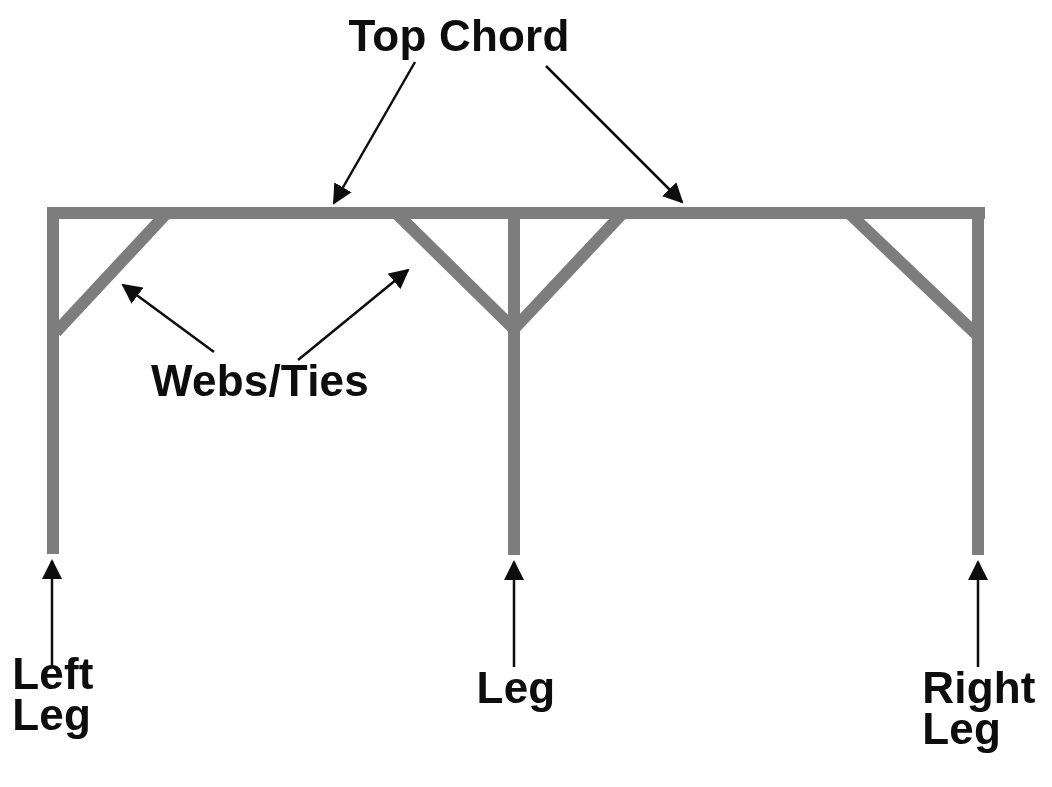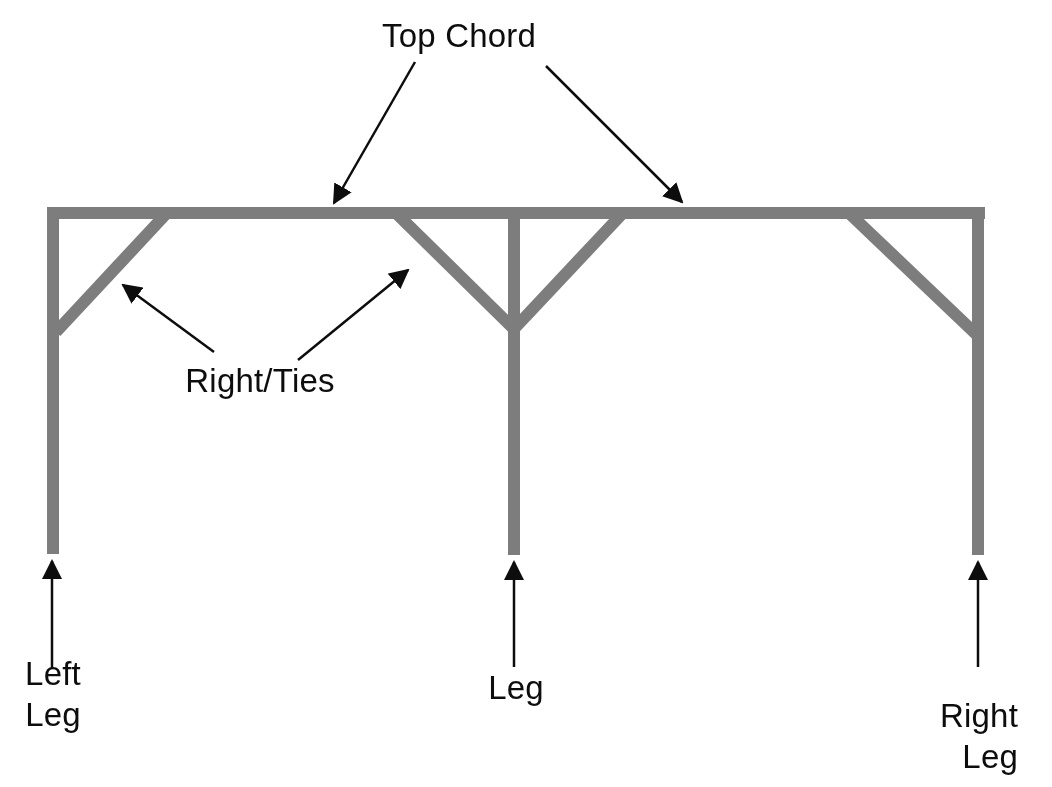--- a/index.html
+++ b/index.html
@@ -20,26 +20,27 @@
     stroke-linecap: butt;
   }
   .annotation-line {
     stroke: var(--color-annotation, #0d0d0d);
     stroke-width: 2.5;
     fill: none;
   }
   .label {
     position: absolute;
     transform: translateX(-50%);
-    text-align: right;
-    font-size: 33px;
+    text-align: left;
+    font-size: 44px;
     line-height: 41px;
     color: var(--color-annotation, #0d0d0d);
     white-space: nowrap;
     letter-spacing: 0.2px;
+    font-weight: bold;
   }
   .label span { display: block; }
 </style>
 </head>
 <body>
 
 <div class="canvas">
 
   <svg class="diagram" width="1052" height="787" viewBox="0 0 1052 787">
     <defs>
@@ -65,29 +66,29 @@
       <line class="annotation-line" x1="214" y1="352" x2="123" y2="285" marker-end="url(#arrowhead)"></line>
       <line class="annotation-line" x1="298" y1="360" x2="408" y2="270" marker-end="url(#arrowhead)"></line>
       <line class="annotation-line" x1="52" y1="668" x2="52" y2="561" marker-end="url(#arrowhead)"></line>
       <line class="annotation-line" x1="514" y1="667" x2="514" y2="562" marker-end="url(#arrowhead)"></line>
       <line class="annotation-line" x1="978" y1="667" x2="978" y2="562" marker-end="url(#arrowhead)"></line>
     </g>
   </svg>
 
   <div class="label" style="left: 459px; top: 15px;">Top Chord</div>
 
-  <div class="label" style="left: 260px; top: 360px;">Right/Ties</div>
+  <div class="label" style="left: 260px; top: 360px;">Webs/Ties</div>
 
   <div class="label" style="left: 53px; top: 641px; margin-top: 12px;">
     <span>Left</span>
     <span>Leg</span>
   </div>
 
   <div class="label" style="left: 516px; top: 667px;">
     <span>Leg</span>
   </div>
 
-  <div class="label" style="left: 979px; top: 667px; margin-top: 28px;">
+  <div class="label" style="left: 979px; top: 667px;">
     <span>Right</span>
     <span>Leg</span>
   </div>
 
 </div>
 
 </body></html>

